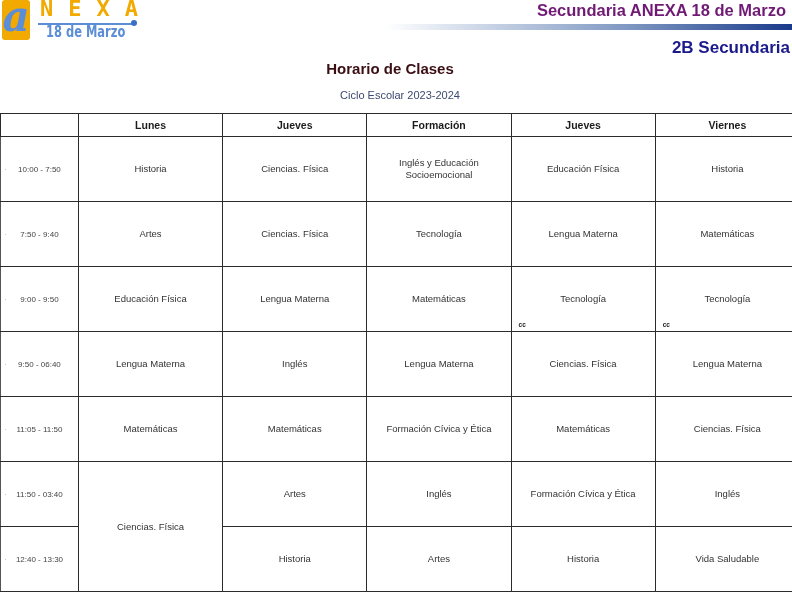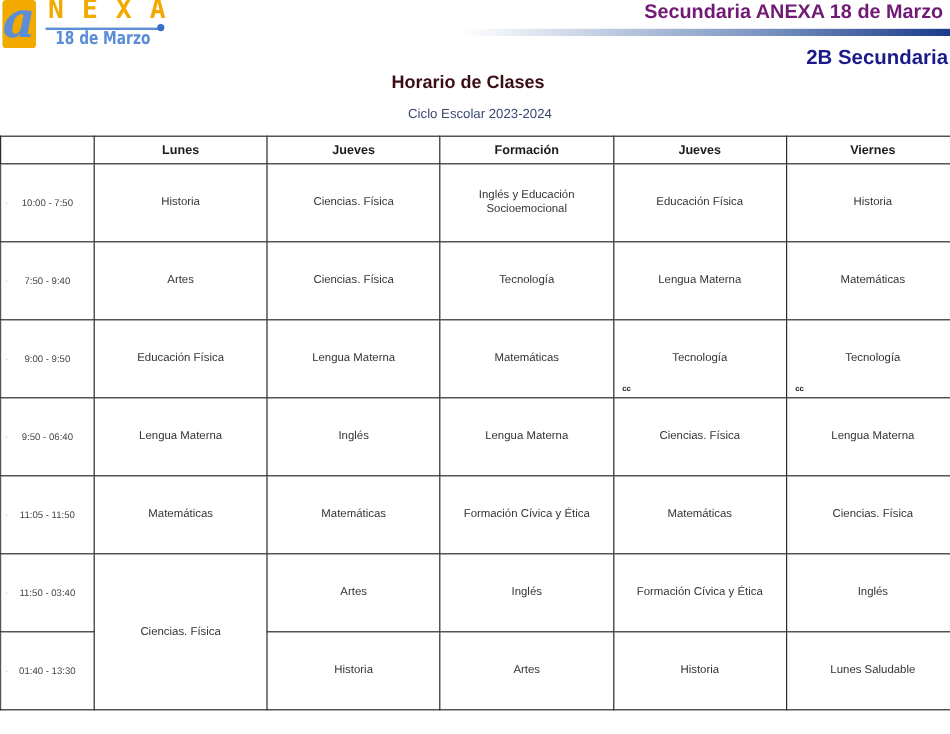--- a/index.html
+++ b/index.html
@@ -280,20 +280,20 @@
     <tr class="period">
       <td class="time">11:50 - 03:40</td>
       <td rowspan="2"><span class="cell-text">Ciencias. Física</span></td>
       <td><span class="cell-text">Artes</span></td>
       <td><span class="cell-text">Inglés</span></td>
       <td><span class="cell-text">Formación Cívica y Ética</span></td>
       <td><span class="cell-text">Inglés</span></td>
     </tr>
 
     <tr class="period">
-      <td class="time">01:40 - 13:30</td>
+      <td class="time">12:40 - 13:30</td>
       <td><span class="cell-text">Historia</span></td>
       <td><span class="cell-text">Artes</span></td>
       <td><span class="cell-text">Historia</span></td>
-      <td><span class="cell-text">Lunes Saludable</span></td>
+      <td><span class="cell-text">Vida Saludable</span></td>
     </tr>
   </tbody>
 </table>
 
 </body></html>

